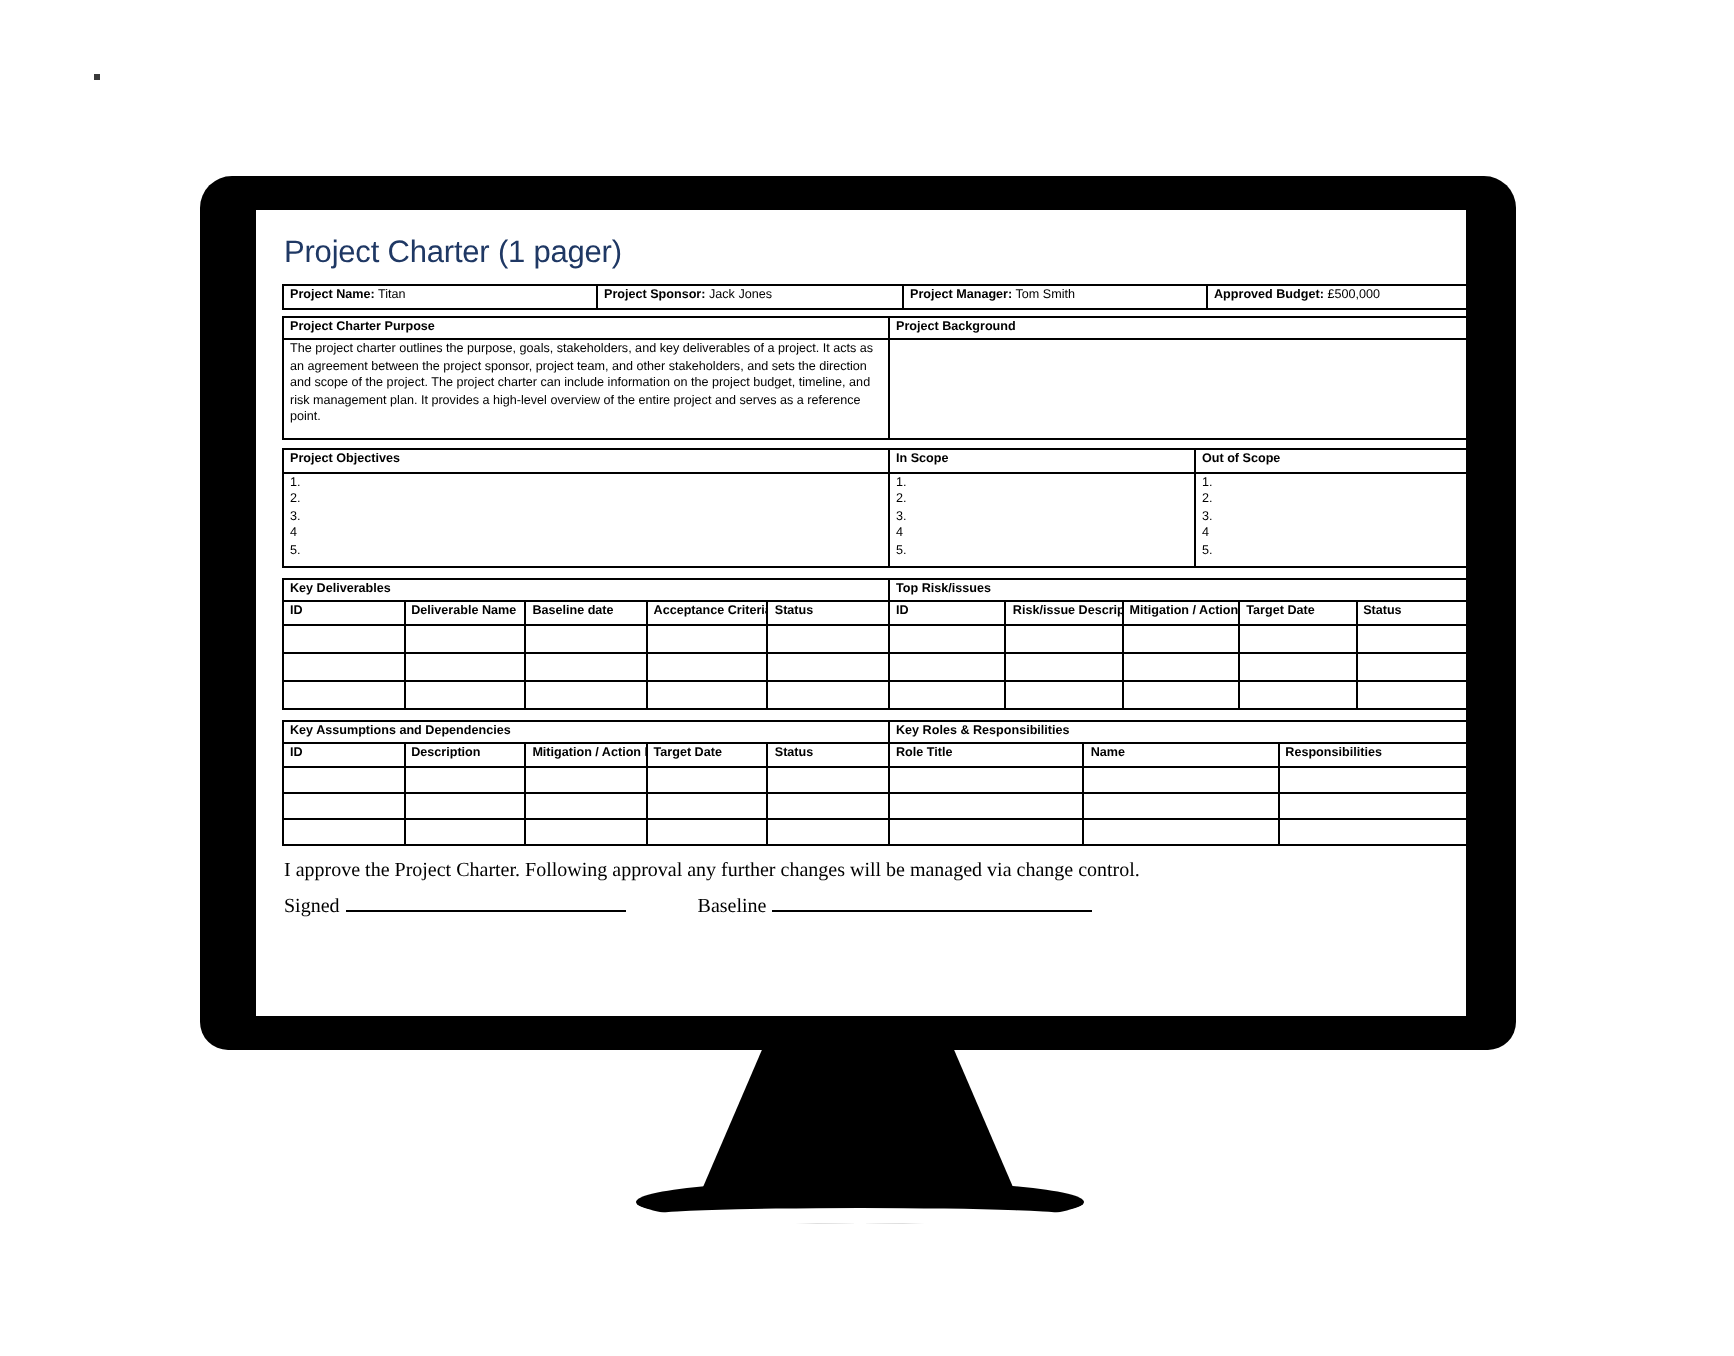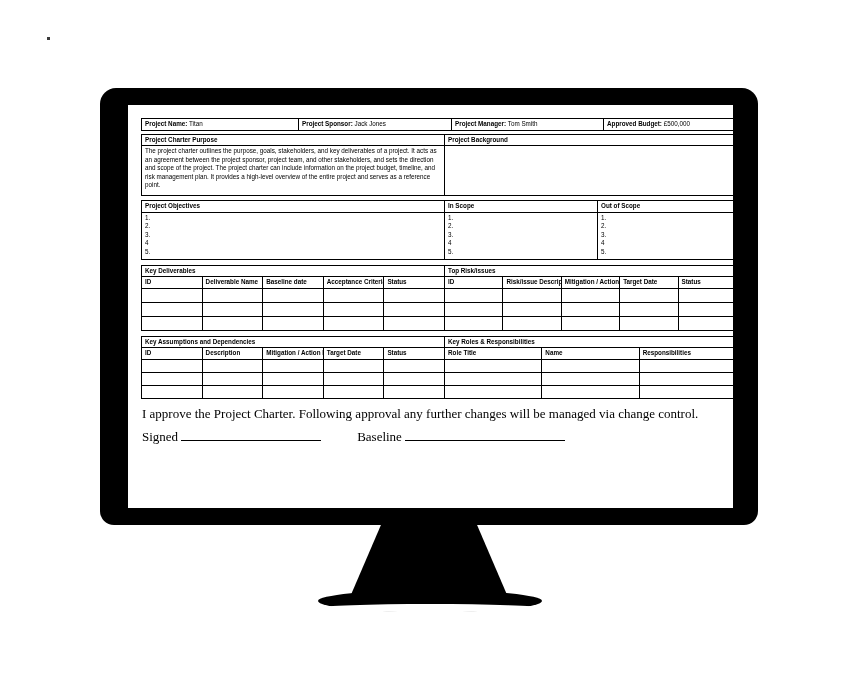--- a/index.html
+++ b/index.html
@@ -134,44 +134,45 @@
     line-height: 1.58;
     padding: 2px 4px 3px 4px;
   }
   .emptyrow td { height: 11px; }
   .emptyrow-sm td { height: 10px; }
 
   
   #footer {
     margin: 7px 0 0 5px;
     font-family: "Liberation Serif", serif;
-    font-size: 13px;
+    font-size: 10px;
     color: #000000;
   }
   #footer .approve { margin-bottom: 7px; }
-  #sign-row { display: flex; align-items: center; }
+  #sign-row { display: flex; align-items: flex-start; }
   .sign-label { margin-right: 3px; }
   .rule {
     display: inline-block;
     border-bottom: 1px solid #000000;
     height: 7px;
   }
   .rule.signed { width: 140px; margin-right: 36px; }
   .rule.position { width: 160px; }
 </style>
 </head>
 <body>
 
 <div class="stray-dot"></div>
 
 <div id="monitor">
   <div id="screen">
 
     <div id="doc">
 
+      <div id="doc-title">Project Charter (1 pager)</div>
 
       <table class="grid" id="t-head">
         <tbody>
             <tr>
           <td style="width:150px">
             <span class="hdr">Project Name</span><span class="hdr">:</span>
             <span class="val">Titan</span>
           </td>
           <td style="width:146px">
             <span class="hdr">Project Sponsor</span><span class="hdr">:</span>

